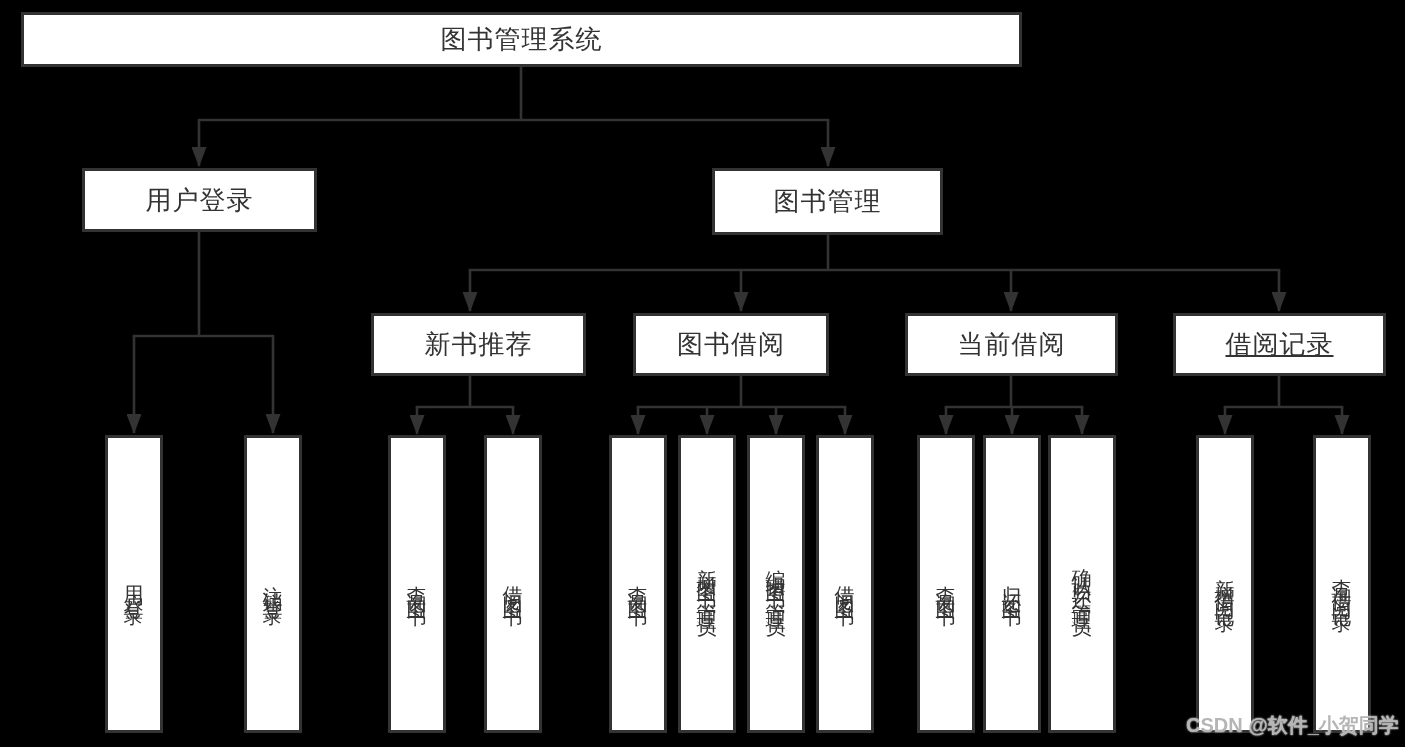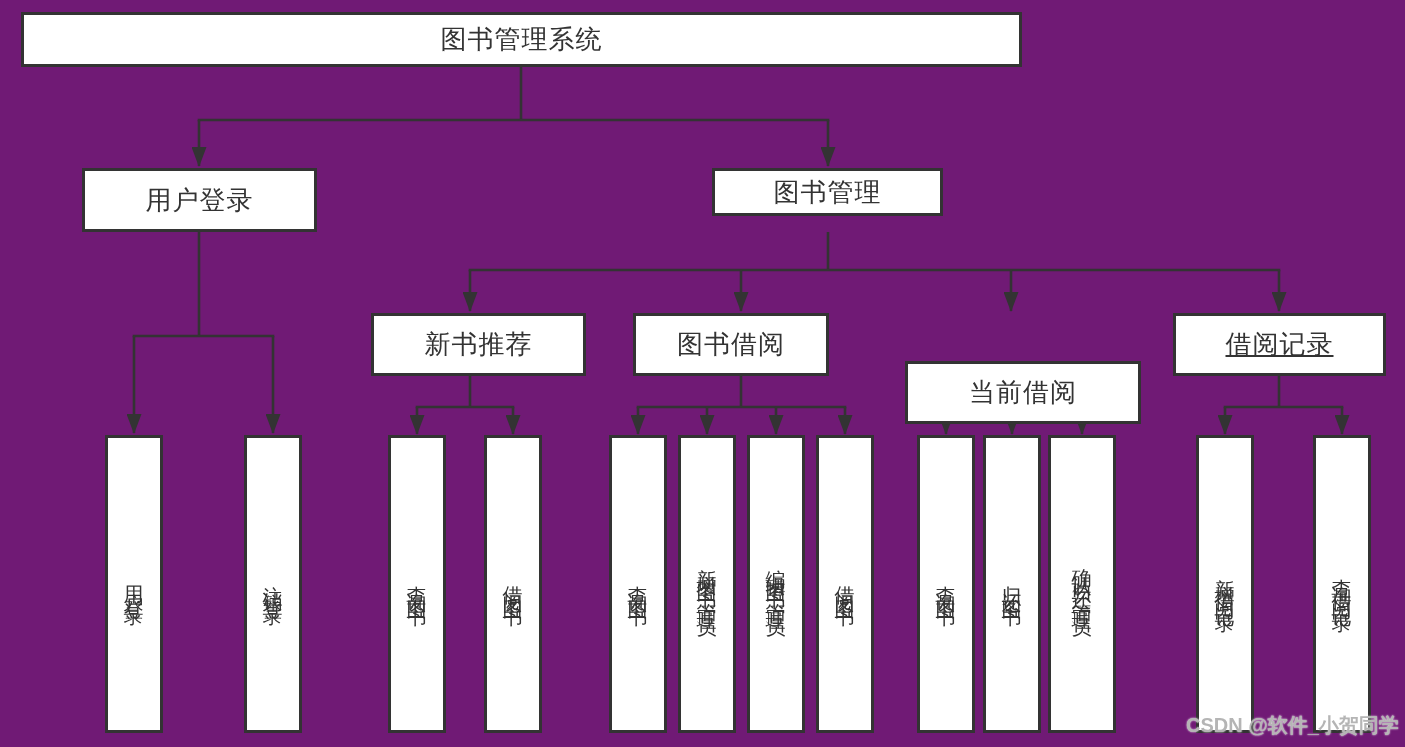--- a/index.html
+++ b/index.html
@@ -4,21 +4,21 @@
 <style>
   html, body {
     margin: 0;
     padding: 0;
     background: #ffffff;
   }
   .canvas {
     position: relative;
     width: 1405px;
     height: 747px;
-    background: #701a75;
+    background: #000000;
     font-family: "Liberation Sans", "DejaVu Sans", sans-serif;
     color: #333333;
     overflow: hidden;
   }
   .connectors {
     position: absolute;
     left: 0;
     top: 0;
     width: 1405px;
     height: 747px;
@@ -34,25 +34,25 @@
     justify-content: center;
     text-align: center;
     color: #333333;
   }
   .hbox {
     font-size: 26px;
     letter-spacing: 1px;
   }
   .root-box  { left: 21px;  top: 12px;  width: 1001px; height: 55px; }
   .l2-login  { left: 82px;  top: 168px; width: 235px;  height: 64px; }
-  .l2-mgmt   { left: 712px; top: 168px; width: 231px;  height: 48px; }
+  .l2-mgmt   { left: 712px; top: 168px; width: 231px;  height: 67px; }
   .l3 { top: 313px; height: 63px; }
   .l3-a { left: 371px;  width: 215px; }
   .l3-b { left: 633px;  width: 196px; }
-  .l3-c { left: 905px;  width: 236px; margin-top: 48px; }
+  .l3-c { left: 905px;  width: 213px; }
   .l3-d { left: 1173px; width: 213px; text-decoration: underline; }
   .vbox {
     top: 435px;
     height: 298px;
     width: 58px;
     writing-mode: vertical-lr;
     font-size: 20px;
     letter-spacing: 7px;
     line-height: 1;
   }

